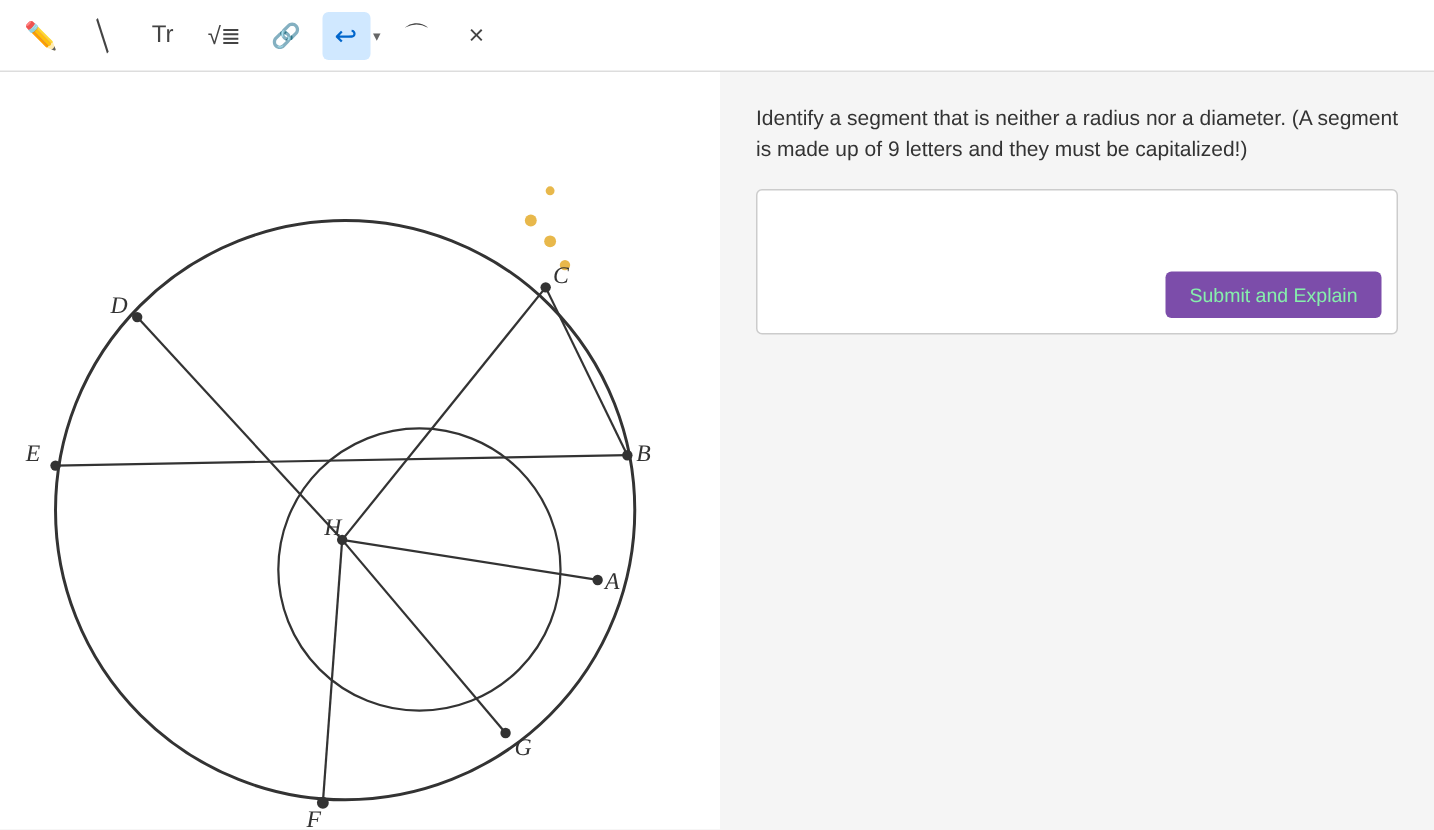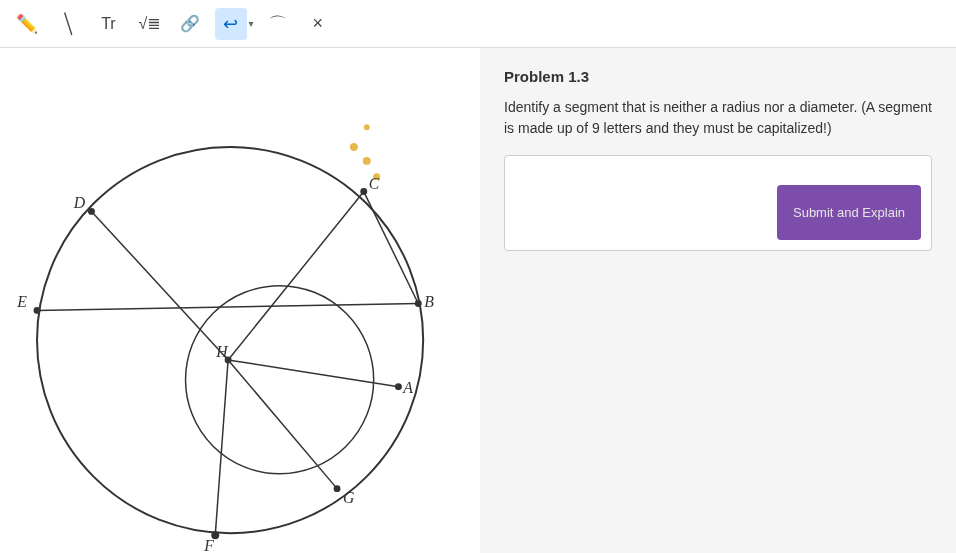--- a/index.html
+++ b/index.html
@@ -111,24 +111,24 @@
       font-size: 14px;
       background: transparent;
       resize: none;
     }
 
     .submit-btn {
       position: absolute;
       bottom: 10px;
       right: 10px;
       background: #7c4daa;
-      color: #e5e5e5;
+      color: #86efac;
       border: none;
       border-radius: 4px;
-      padding: 20px 16px;
+      padding: 8px 16px;
       font-size: 13px;
       cursor: pointer;
       font-weight: 500;
     }
 
     
     .geometry-svg {
       width: 100%;
       height: 100%;
     }
@@ -208,21 +208,20 @@
       <text x="426" y="262" font-size="16" font-family="Georgia, serif" font-style="italic" fill="#333">B</text>
       <text x="15" y="262" font-size="16" font-family="Georgia, serif" font-style="italic" fill="#333">E</text>
       <text x="216" y="312" font-size="16" font-family="Georgia, serif" font-style="italic" fill="#333">H</text>
       <text x="405" y="348" font-size="16" font-family="Georgia, serif" font-style="italic" fill="#333">A</text>
       <text x="344" y="460" font-size="16" font-family="Georgia, serif" font-style="italic" fill="#333">G</text>
       <text x="204" y="508" font-size="16" font-family="Georgia, serif" font-style="italic" fill="#333">F</text>
     </svg>
   </div>
 
   <div class="problem-panel">
-    <div class="problem-title">Problem 1.3</div>
 
 
     <div class="problem-description">Identify a segment that is neither a radius nor a diameter. (A segment is made up of 9 letters and they must be capitalized!)</div>
 
     <div class="answer-box">
       <textarea class="answer-input" placeholder="" style=""></textarea>
       <button class="submit-btn">Submit and Explain</button>
     </div>
   </div>
 

